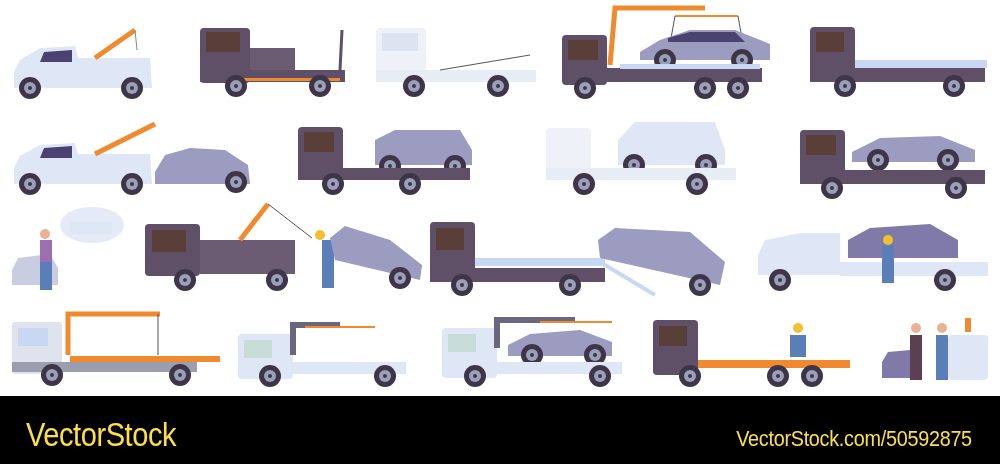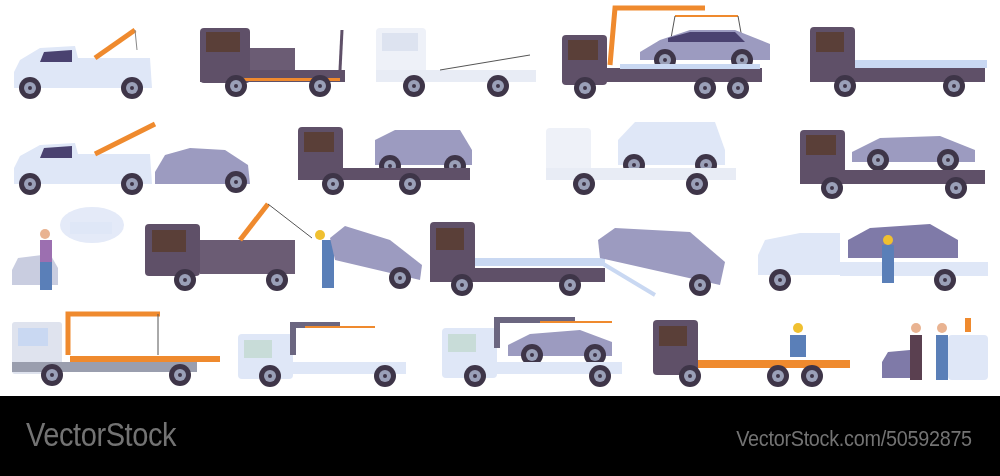--- a/index.html
+++ b/index.html
@@ -1,18 +1,18 @@
 <!DOCTYPE html>
 <html><head>
 <meta charset="utf-8">
 <style>
   html,body{margin:0;padding:0;}
   body{width:1000px;height:476px;background:#fff;position:relative;overflow:hidden;font-family:"Liberation Sans",sans-serif;}
   .canvas{position:absolute;left:0;top:0;width:1000px;height:396px;background:#fff;}
-  .footer{position:absolute;left:0;top:396px;width:1000px;height:80px;background:#000;color:#737373;}
+  .footer{position:absolute;left:0;top:396px;width:1000px;height:68px;background:#000;color:#fde047;}
   .brand{position:absolute;left:26px;top:20px;font-size:33px;letter-spacing:-0.5px;transform:scaleX(0.88);transform-origin:left;}
   .url{position:absolute;right:28px;top:30px;font-size:22px;letter-spacing:-0.3px;transform:scaleX(0.9);transform-origin:right;}
 </style>
 </head>
 <body>
 
 <div class="canvas">
   <svg width="1000" height="396" viewBox="0 0 1000 396">
     <defs>
       <g id="wheel">

